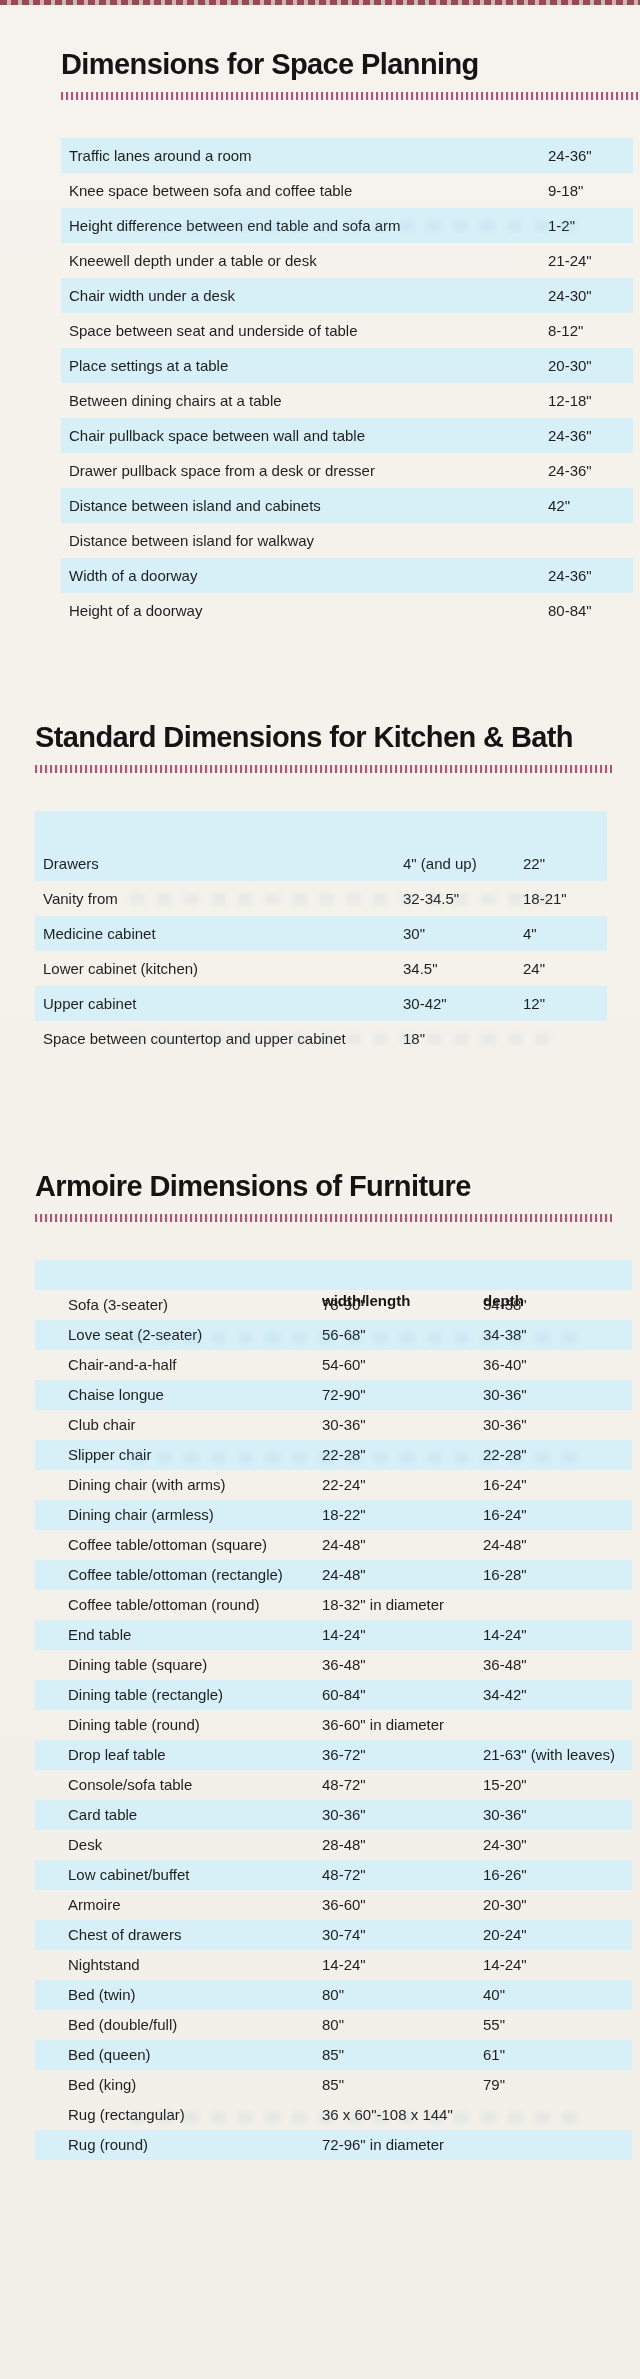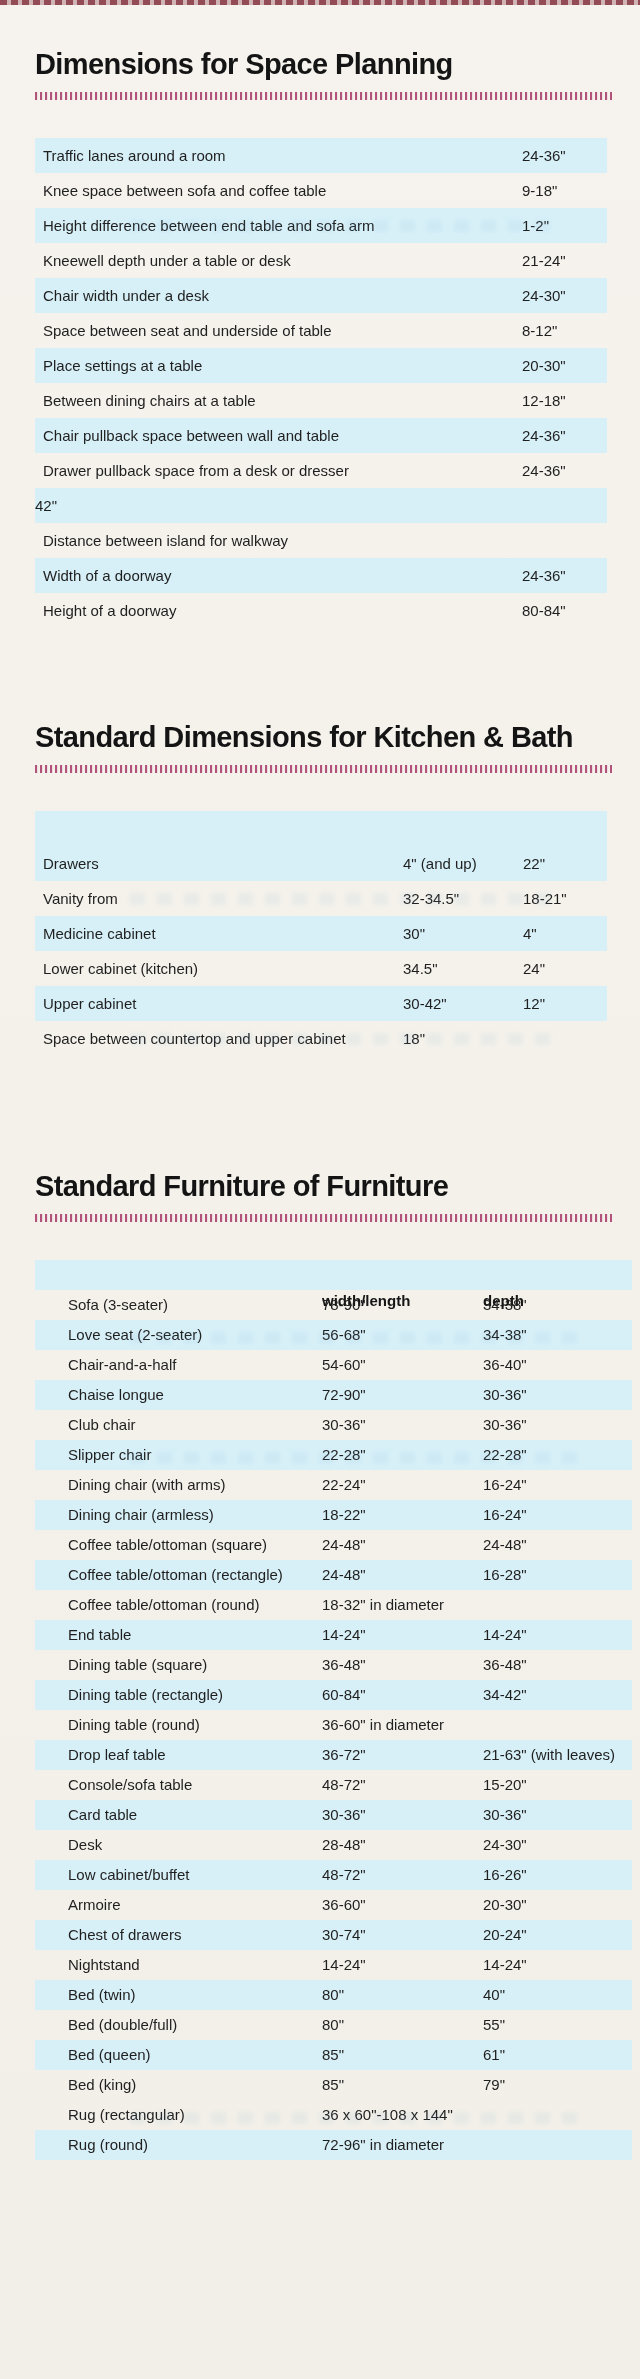--- a/index.html
+++ b/index.html
@@ -10,21 +10,21 @@
     background:linear-gradient(180deg,#f6f3ee 0%,#f4f1ea 55%,#f2efe8 100%);
     font-family:"Liberation Sans",sans-serif;
     color:#1f1f1f;
     overflow:hidden;
   }
   .top-edge{
     position:absolute;top:0;left:0;right:0;height:5px;
     background:repeating-linear-gradient(90deg,rgba(122,34,48,.8) 0 7px,rgba(122,34,48,.3) 7px 11px);
   }
   .sec{position:absolute;left:35px;width:577px;}
-  .sec-0{top:46px;}
+  .sec-0{top:46px;margin-left:26px;}
   .sec-1{top:719px;}
   .sec-2{top:1168px;}
   .title{
     margin:0;font-size:29px;font-weight:bold;line-height:36px;
     letter-spacing:-0.6px;color:#141414;
   }
   .dashes{
     margin-top:10px;height:8px;width:577px;
     background:repeating-linear-gradient(90deg,#b2537c 0 2px,rgba(178,83,124,0.12) 2px 3px,transparent 3px 5px);
   }
@@ -96,20 +96,21 @@
         </div>
         <div class="trow blue">
           <div class="cell lab">Chair pullback space between wall and table</div>
           <div class="cell val">24-36"</div>
         </div>
         <div class="trow">
           <div class="cell lab">Drawer pullback space from a desk or dresser</div>
           <div class="cell val">24-36"</div>
         </div>
         <div class="trow blue">
+          <div class="cell lab">Distance between island and cabinets</div>
           <div class="cell val">42"</div>
         </div>
         <div class="trow">
           <div class="cell lab">Distance between island for walkway</div>
           <div class="cell val"></div>
         </div>
         <div class="trow blue">
           <div class="cell lab">Width of a doorway</div>
           <div class="cell val">24-36"</div>
         </div>
@@ -156,21 +157,21 @@
         </div>
         <div class="trow">
           <div class="cell lab">Space between countertop and upper cabinet</div>
           <div class="cell val">18"</div>
           <div class="cell val"></div>
         </div>
       </div>
   </section>
 
   <section class="sec sec-2">
-    <h1 class="title">Standard Furniture of Furniture</h1>
+    <h1 class="title">Armoire Dimensions of Furniture</h1>
     <div class="dashes"></div>
     <div class="table t-furn">
         <div class="trow blue head">
           <div class="cell lab"></div>
           <div class="cell val">width/length</div>
           <div class="cell val">depth</div>
         </div>
         <div class="trow">
           <div class="cell lab">Sofa (3-seater)</div>
           <div class="cell val">78-90"</div>

